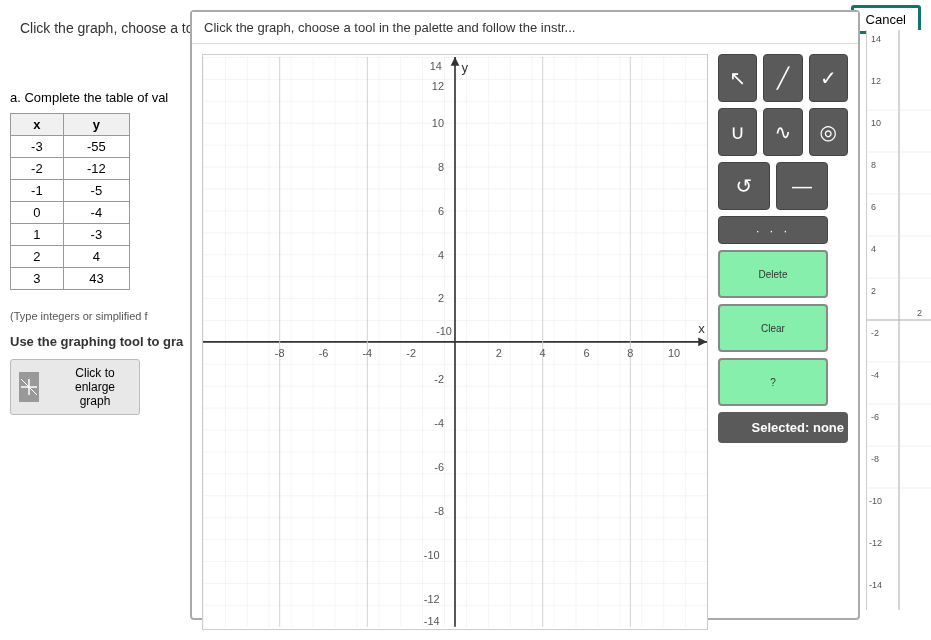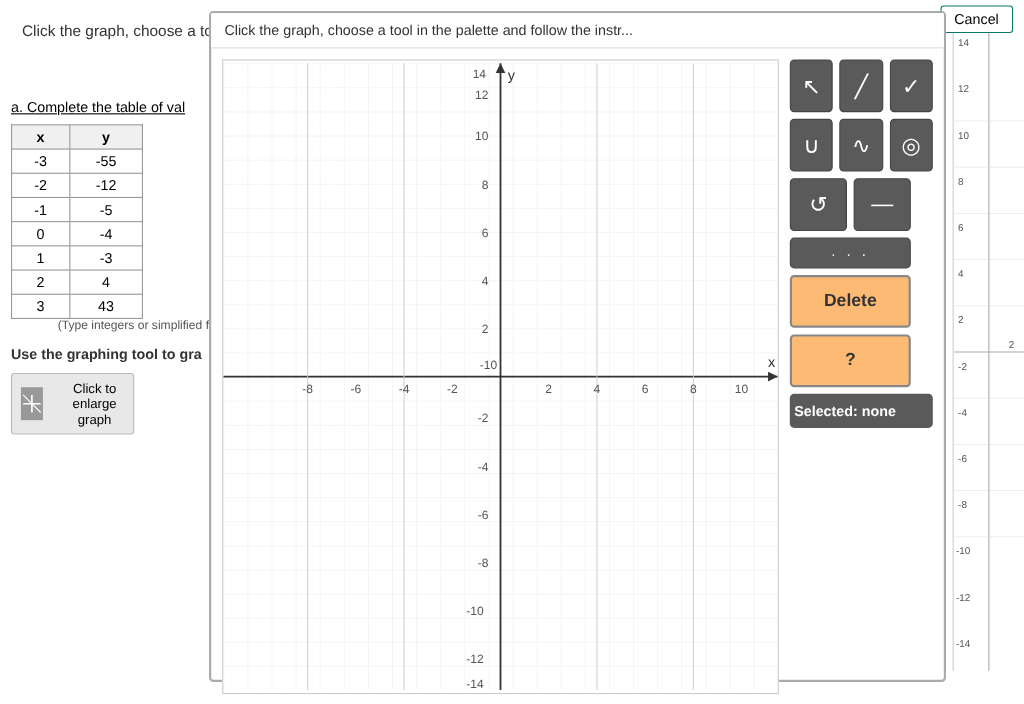--- a/index.html
+++ b/index.html
@@ -27,21 +27,21 @@
       color: #333;
       margin-bottom: 10px;
     }
 
     
     .cancel-top-right {
       position: absolute;
       top: 5px;
       right: 10px;
       background: white;
-      border: 1px solid #0f766e;
+      border: 3px solid #0f766e;
       padding: 4px 12px;
       font-size: 13px;
       cursor: pointer;
       border-radius: 3px;
     }
 
     
     .right-mini-graph {
       position: absolute;
       top: 30px;
@@ -122,45 +122,45 @@
       cursor: pointer;
       font-size: 20px;
       color: white;
     }
 
     .tool-btn.wide {
       width: 110px;
     }
 
     .tool-btn-white {
-      background: #fdba74;
+      background: #86efac;
       border: 2px solid #888;
       color: #333;
-      font-size: 16px;
-      font-weight: bold;
+      font-size: 10px;
+      font-weight: normal;
     }
 
     .dotted-btn {
       background: #5a5a5a;
       border: 1px solid #444;
       border-radius: 4px;
       width: 110px;
       height: 28px;
       display: flex;
       align-items: center;
       justify-content: center;
       color: white;
       font-size: 13px;
       letter-spacing: 3px;
     }
 
     .selected-display {
       background: #5a5a5a;
       color: white;
-      text-align: left;
+      text-align: right;
       padding: 8px 4px;
       border-radius: 4px;
       font-size: 13px;
       font-weight: bold;
     }
 
     
     .modal-footer {
       display: flex;
       justify-content: center;
@@ -175,21 +175,20 @@
       position: absolute;
       top: 90px;
       left: 10px;
       width: 180px;
     }
 
     .left-content h3 {
       font-size: 13px;
       font-weight: normal;
       margin-bottom: 8px;
-      text-decoration: underline;
     }
 
     table.values-table {
       border-collapse: collapse;
       width: 120px;
     }
 
     table.values-table th, table.values-table td {
       border: 1px solid #999;
       padding: 3px 8px;
@@ -198,43 +197,42 @@
     }
 
     table.values-table th {
       background: #f0f0f0;
       font-weight: bold;
     }
 
     .type-note {
       font-size: 11px;
       color: #555;
-      margin-top: 0;
+      margin-top: 20px;
       margin-bottom: 12px;
-      text-align: right;
     }
 
     .use-tool-note {
       font-size: 13px;
       color: #333;
       margin-bottom: 10px;
       font-weight: bold;
     }
 
     .enlarge-btn {
       display: flex;
       align-items: center;
       gap: 20px;
       background: #e8e8e8;
       border: 1px solid #bbb;
       padding: 6px 8px;
       cursor: pointer;
       font-size: 12px;
       border-radius: 3px;
-      width: 112px;
+      width: 130px;
     }
 
     .enlarge-icon {
       width: 30px;
       height: 30px;
       background: #999;
       display: flex;
       align-items: center;
       justify-content: center;
     }
@@ -382,20 +380,21 @@
         <button class="tool-btn">◎</button>
       </div>
       <div class="tool-row">
         <button class="tool-btn">↺</button>
         <button class="tool-btn">—</button>
       </div>
       <div class="dotted-btn">
         <span>· · ·</span>
       </div>
       <button class="tool-btn wide tool-btn-white">Delete</button>
+      <button class="tool-btn wide tool-btn-white">Clear</button>
       <button class="tool-btn wide tool-btn-white">?</button>
       <div class="selected-display">
         <span>Selected: none</span>
       </div>
     </div>
   </div>
 
   <div class="modal-footer">
     
     

